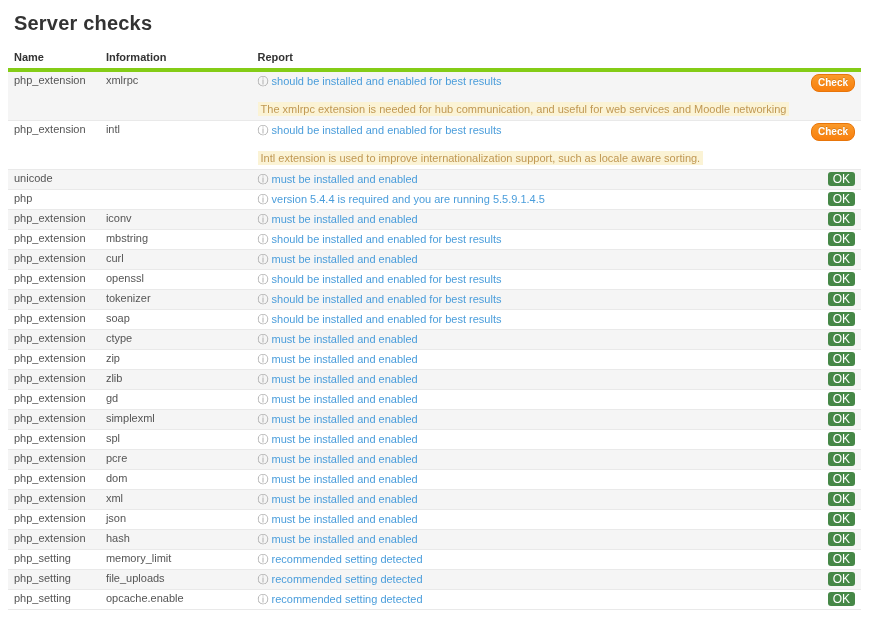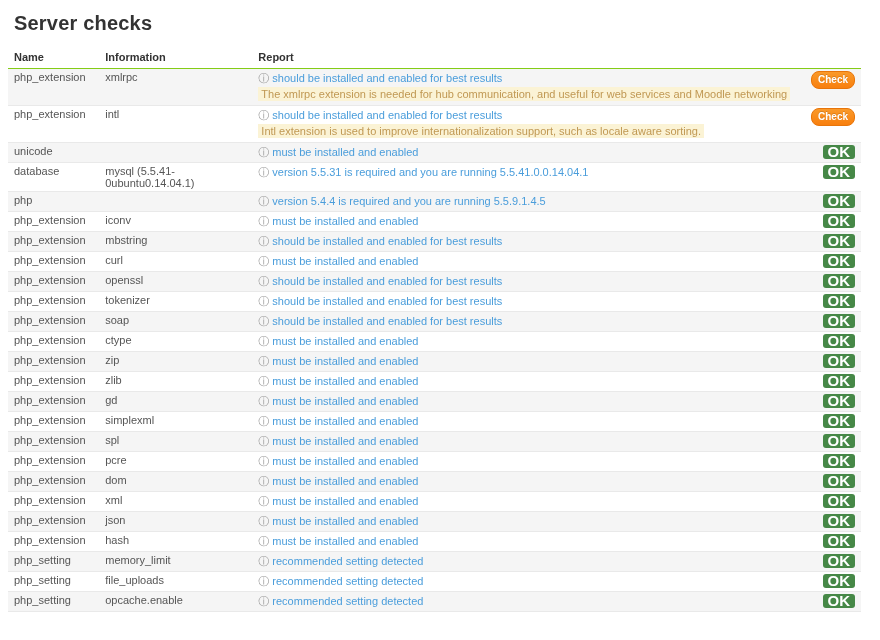--- a/index.html
+++ b/index.html
@@ -16,21 +16,21 @@
     margin: 4px 0 12px 6px;
     letter-spacing: 0.2px;
   }
   table.env-table { width: 100%; border-collapse: collapse; }
   table.env-table th {
     text-align: left;
     font-size: 11px;
     font-weight: bold;
     color: #333;
     padding: 4px 6px 5px 6px;
-    border-bottom: 1px solid #84cc16;
+    border-bottom: 4px solid #84cc16;
   }
   table.env-table td {
     font-size: 11px;
     color: #555;
     padding: 2px 6px;
     vertical-align: top;
     border-bottom: 1px solid #e9e9e9;
   }
   table.env-table tbody tr:nth-child(odd) { background: #f5f5f5; }
   th.c-name, td.c-name { width: 101px; padding-left: 6px; }
@@ -42,32 +42,32 @@
     color: #999;
     font-size: 11px;
     margin-right: 3px;
     font-family: "DejaVu Sans", sans-serif;
   }
   a.report-link {
     color: #4a9ddb;
     text-decoration: none;
     cursor: pointer;
   }
-  .note-line { line-height: 14px; margin-top: 1px; padding-bottom: 2px; white-space: nowrap; }
+  .note-line { line-height: 14px; margin-top: 13px; padding-bottom: 2px; white-space: nowrap; }
   .note-text {
     color: #c09853;
     background: #fbf3d5;
     padding: 1px 3px;
   }
   .badge-ok {
     display: inline-block;
     background: #468847;
     color: #fff;
-    font-size: 15px;
-    font-weight: bold;
+    font-size: 12px;
+    font-weight: normal;
     padding: 2px 5px;
     border-radius: 3px;
     line-height: 10px;
   }
   .btn-check {
     display: inline-block;
     background: linear-gradient(#fa9a2a, #f87f0e);
     border: 1px solid #e8750a;
     color: #fff;
     font-size: 10px;
@@ -115,28 +115,20 @@
         </tr>
         <tr>
           <td class="c-name">unicode</td>
           <td class="c-info"></td>
           <td class="c-report">
             <div class="report-line"><span class="info-icon">ⓘ</span><a class="report-link">must be installed and enabled</a></div>
           </td>
           <td class="c-status"><span class="badge-ok">OK</span></td>
         </tr>
         <tr>
-          <td class="c-name">database</td>
-          <td class="c-info">mysql (5.5.41-0ubuntu0.14.04.1)</td>
-          <td class="c-report">
-            <div class="report-line"><span class="info-icon">ⓘ</span><a class="report-link">version 5.5.31 is required and you are running 5.5.41.0.0.14.04.1</a></div>
-          </td>
-          <td class="c-status"><span class="badge-ok">OK</span></td>
-        </tr>
-        <tr>
           <td class="c-name">php</td>
           <td class="c-info"></td>
           <td class="c-report">
             <div class="report-line"><span class="info-icon">ⓘ</span><a class="report-link">version 5.4.4 is required and you are running 5.5.9.1.4.5</a></div>
           </td>
           <td class="c-status"><span class="badge-ok">OK</span></td>
         </tr>
         <tr>
           <td class="c-name">php_extension</td>
           <td class="c-info">iconv</td>

